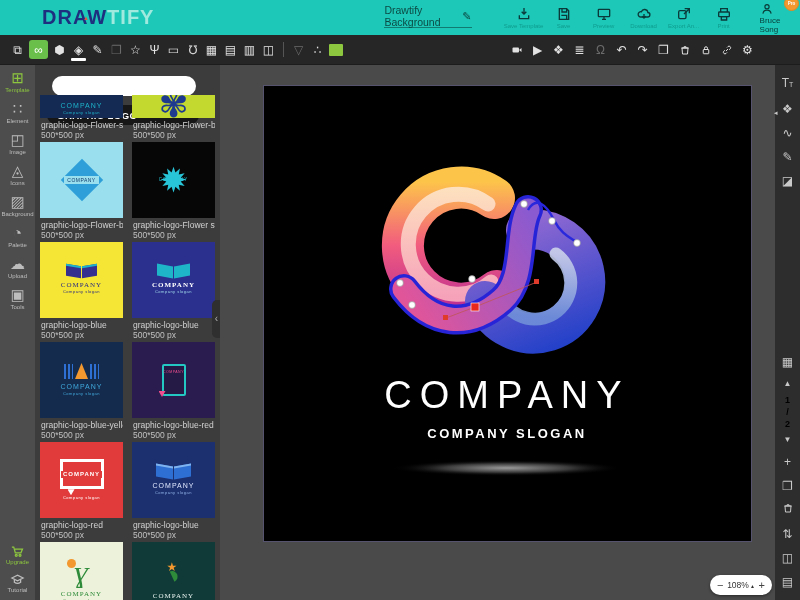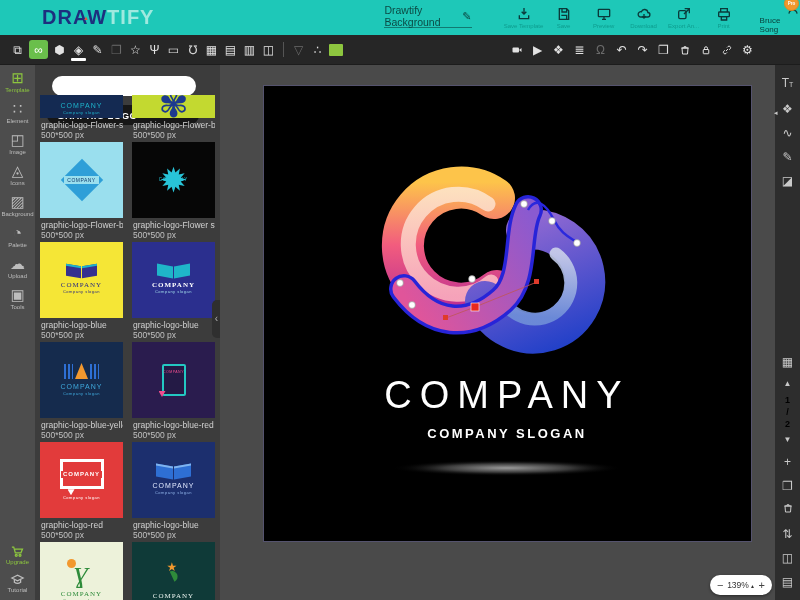--- a/index.html
+++ b/index.html
@@ -13,21 +13,21 @@
   .logo .p2{color:#9fe9df}
   .logo-accent{position:absolute;left:41px;top:1px;font-size:6px;color:#e8543f}
   .doc-title{margin-left:230px;display:flex;align-items:center;border-bottom:1px solid rgba(7,58,54,.55);
              padding-bottom:2px;height:18px}
   .doc-title .t{font-size:10.5px;color:#0b4a44}
   .doc-title .pen{font-size:11px;color:#0b4a44;margin-left:6px}
   #hdr-actions{display:flex;margin-left:32px}
   .hact{width:40px;display:flex;flex-direction:column;align-items:center;cursor:pointer;color:#0a3a3a}
   .hact svg{width:16px;height:16px;stroke:currentColor;fill:none;stroke-width:2}
   .hact .hlbl{font-size:6px;color:#0d9c8e;margin-top:1px;white-space:nowrap}
-  #hdr-user{margin-left:16px;width:52px;display:flex;flex-direction:column;align-items:flex-end;position:relative;color:#093c38;cursor:pointer}
+  #hdr-user{margin-left:16px;width:52px;display:flex;flex-direction:column;align-items:flex-start;position:relative;color:#093c38;cursor:pointer}
   #hdr-user svg{width:14px;height:14px;stroke:currentColor;fill:none;stroke-width:2}
   #hdr-user .uname{font-size:8px;color:#093c38;margin-top:0}
   .pro-badge{position:absolute;right:1px;top:-6px;width:13px;height:13px;border-radius:50%;
              background:#f2982e;color:#fff;font-size:4.5px;font-weight:bold;display:flex;align-items:center;justify-content:center;border:1px solid #e08a20}
   
   #toolbar{position:absolute;left:0;top:35px;width:800px;height:30px;background:#262626;
            display:flex;align-items:center;padding-left:8px;box-sizing:border-box;border-bottom:1px solid #1c1c1c}
   .ti{display:inline-flex;align-items:center;justify-content:center;width:15px;height:19px;margin:0 2px;
       color:#e2e2e2;font-size:12px;cursor:pointer;position:relative}
   .ti svg{width:12px;height:12px;stroke:currentColor;fill:none;stroke-width:2}
@@ -524,17 +524,17 @@
           <path d="M6 8h12l-1 12H7zM4.5 8h15M10 8V5.5h4V8"></path>
         </svg>
     </div>
     <div class="ri"><span>⇅</span></div>
     <div class="ri"><span>◫</span></div>
     <div class="ri"><span>▤</span></div>
   </div>
 
   <div id="zoompill">
     <span class="zbtn">−</span>
-    <span class="zlevel"><span>139%</span><span class="zcaret">▲</span></span>
+    <span class="zlevel"><span>108%</span><span class="zcaret">▲</span></span>
     <span class="zbtn">+</span>
   </div>
 
 </div>
 
 </body></html>

